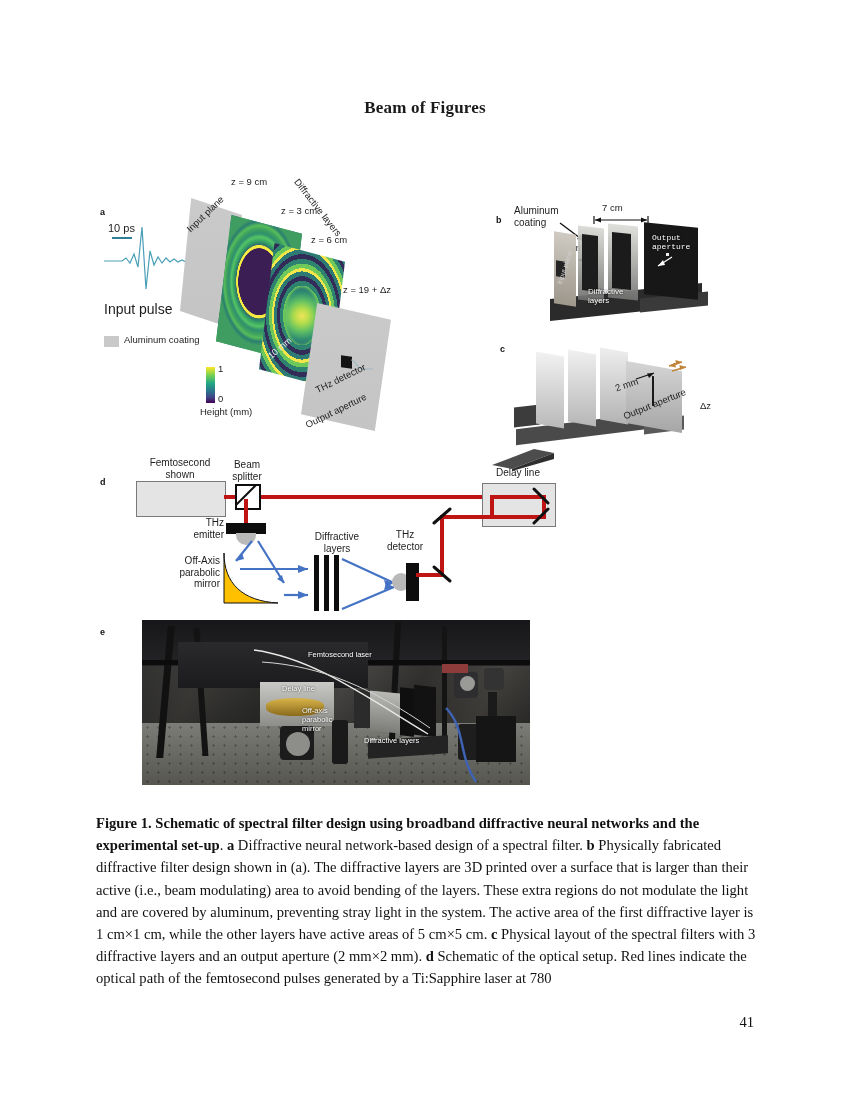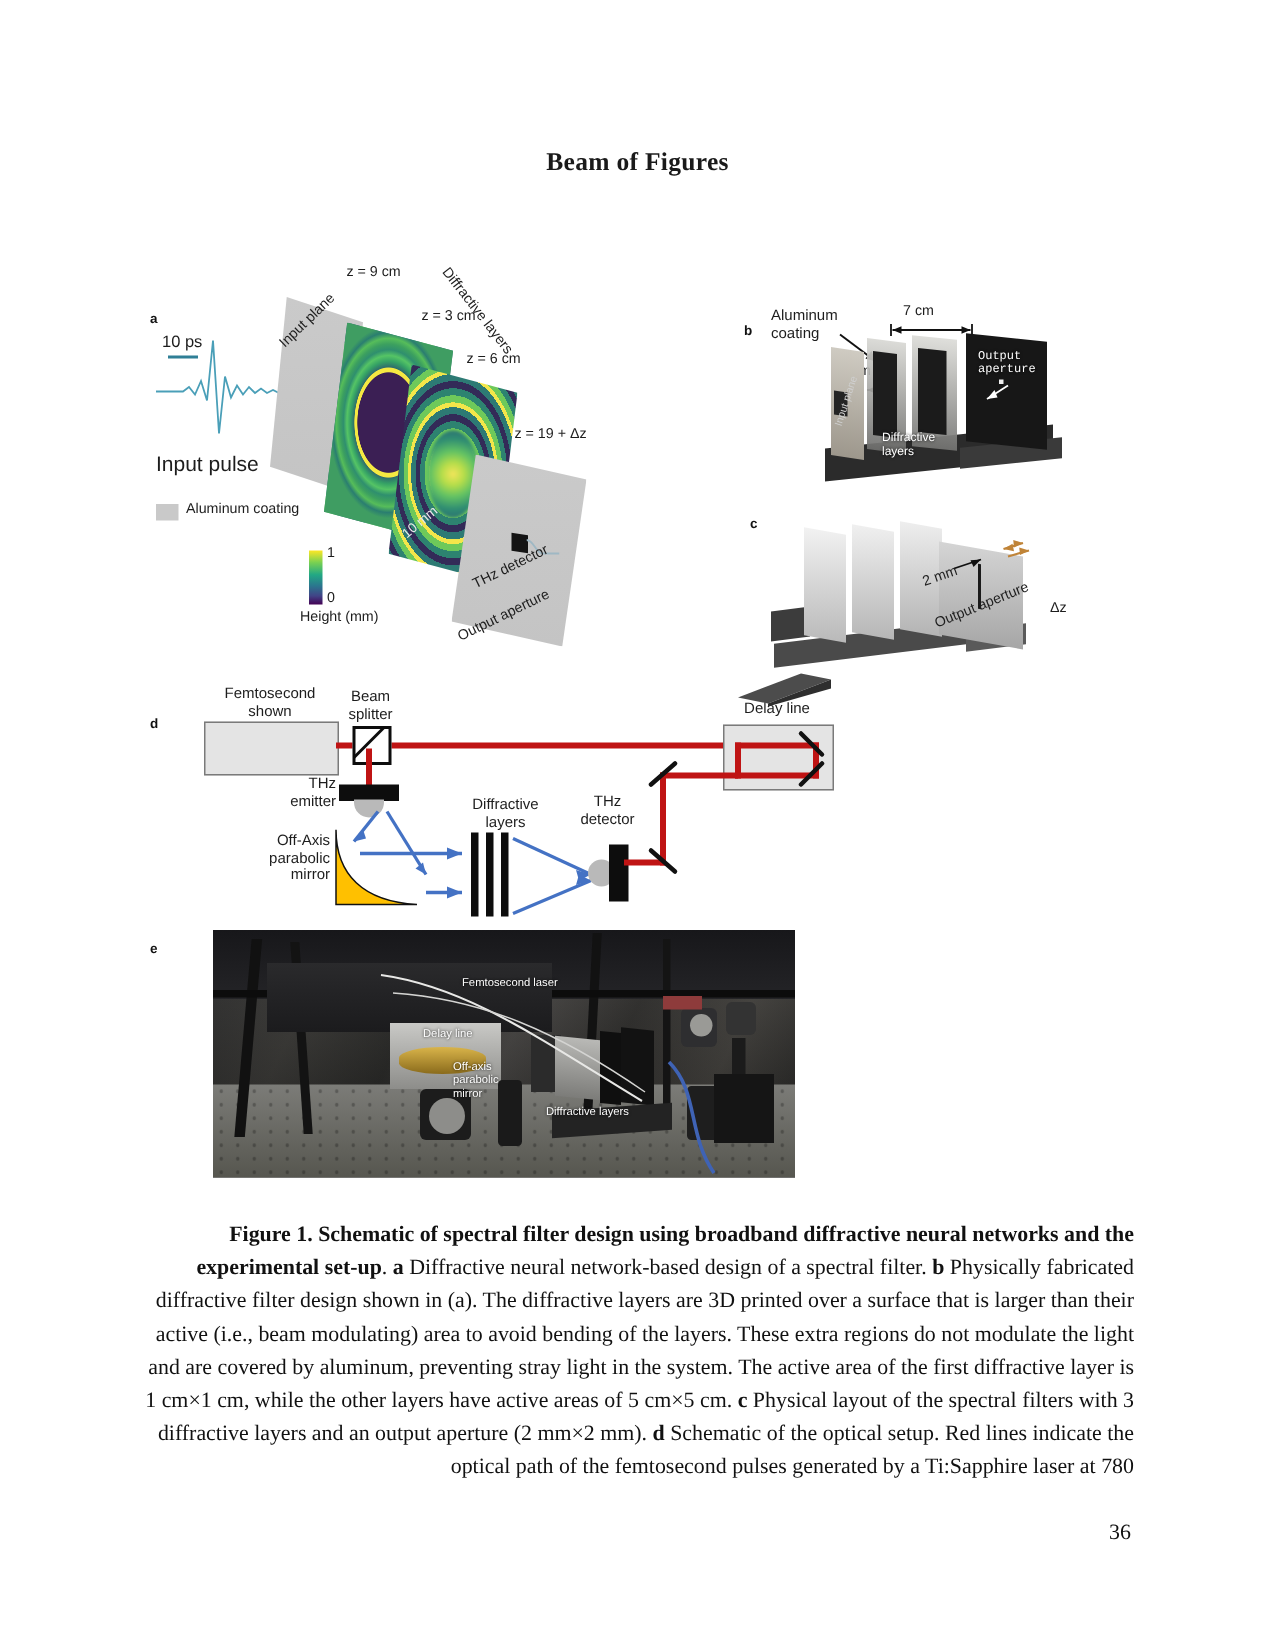--- a/index.html
+++ b/index.html
@@ -149,21 +149,21 @@
 
   
   #caption {
     position: absolute;
     left: 96px;
     top: 812px;
     width: 660px;
     font-family: "Liberation Serif", serif;
     font-size: 14.6px;
     line-height: 1.52;
-    text-align: right;
+    text-align: left;
     color: #111;
   }
   #caption b { font-weight: bold; }
 
   
   #page-number {
     position: absolute;
     right: 96px;
     top: 1014px;
     font-family: "Liberation Serif", serif;
@@ -461,13 +461,13 @@
       <div class="e-label" style="left:160px; top:86px; white-space:pre;">Off-axis
 parabolic
 mirror</div>
       <div class="e-label" style="left:222px; top:116px;">Diffractive layers</div>
     </div>
   </div>
 </div>
 
 <div id="caption"><b>Figure 1. Schematic of spectral filter design using broadband diffractive neural networks and the experimental set-up</b><span>. </span><b>a</b><span> Diffractive neural network-based design of a spectral filter. </span><b>b</b><span> Physically fabricated diffractive filter design shown in (a). The diffractive layers are 3D printed over a surface that is larger than their active (i.e., beam modulating) area to avoid bending of the layers. These extra regions do not modulate the light and are covered by aluminum, preventing stray light in the system. The active area of the first diffractive layer is 1 cm×1 cm, while the other layers have active areas of 5 cm×5 cm. </span><b>c</b><span> Physical layout of the spectral filters with 3 diffractive layers and an output aperture (2 mm×2 mm). </span><b>d</b><span> Schematic of the optical setup. Red lines indicate the optical path of the femtosecond pulses generated by a Ti:Sapphire laser at 780</span></div>
 
-<div id="page-number">36</div>
+<div id="page-number">41</div>
 
 </body></html>

